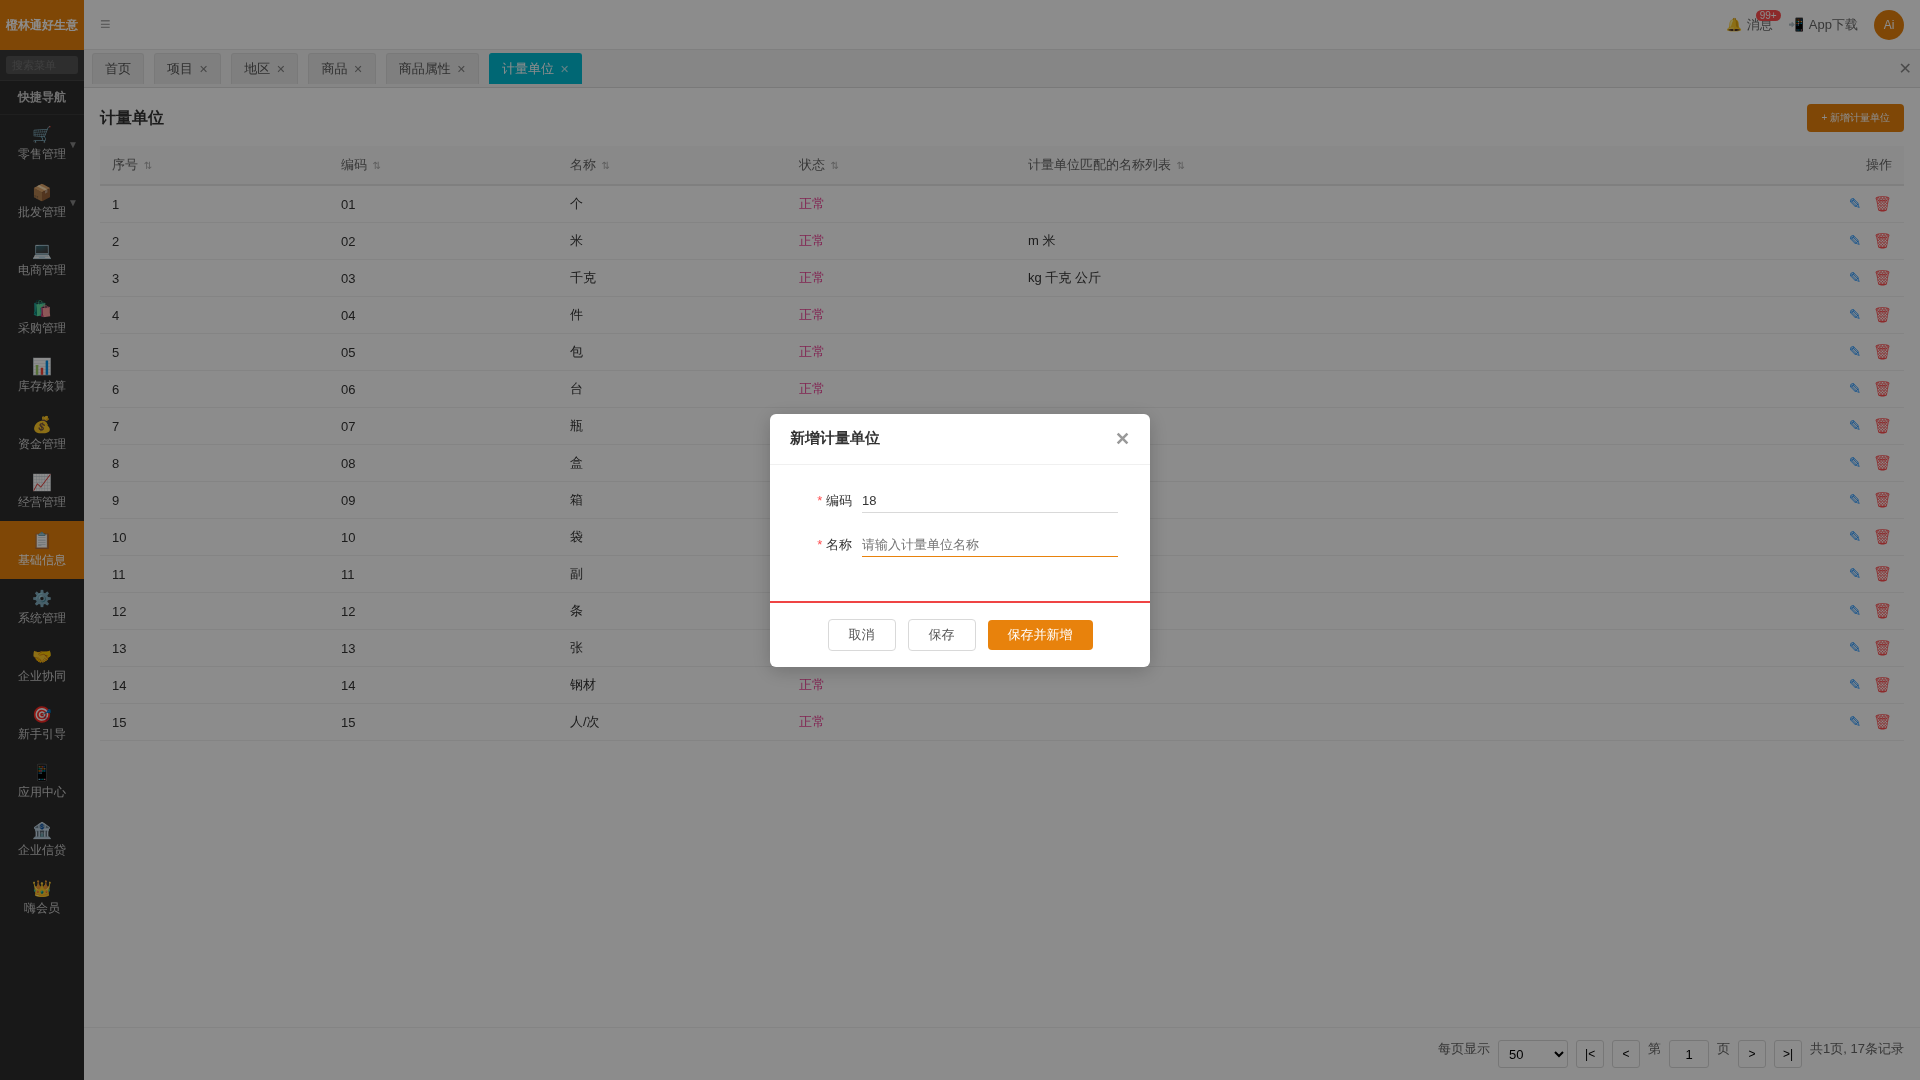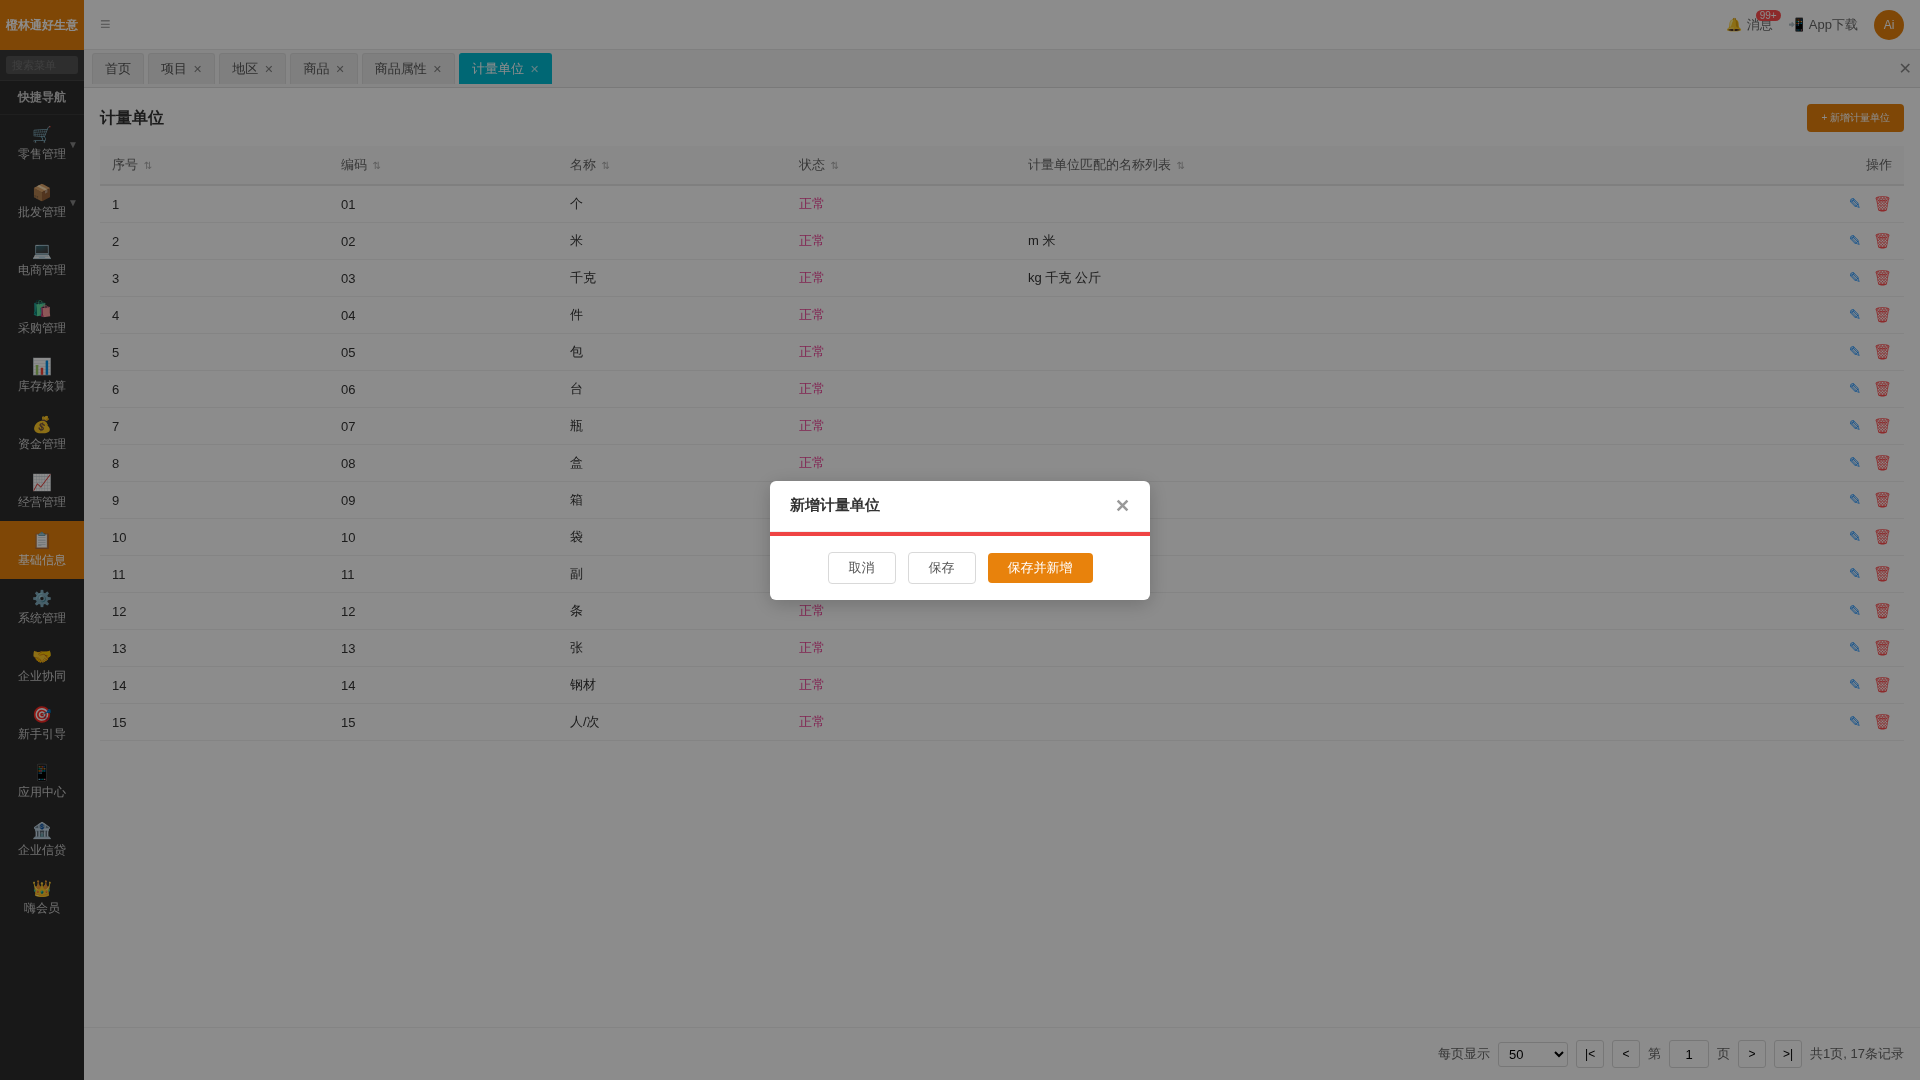--- a/index.html
+++ b/index.html
@@ -129,21 +129,21 @@
 
     
     .tab-bar {
       background: #f5f5f5;
       border-bottom: 1px solid #ddd;
       display: flex;
       align-items: center;
       padding: 0 8px;
       height: 38px;
       flex-shrink: 0;
-      gap: 4px;
+      gap: 10px;
     }
     .tab-item {
       padding: 6px 12px;
       font-size: 13px;
       cursor: pointer;
       border-radius: 3px 3px 0 0;
       display: flex;
       align-items: center;
       gap: 6px;
       color: #555;
@@ -206,21 +206,20 @@
       border-bottom: 1px solid #f0f0f0;
       color: #333;
     }
     .status-normal { color: #ec4899; }
     .action-edit { color: #1890ff; cursor: pointer; margin-right: 8px; font-size: 15px; }
     .action-delete { color: #ff4d4f; cursor: pointer; font-size: 15px; }
 
     
     .pagination {
       display: flex;
-      align-items: center;
       justify-content: flex-end;
       padding: 12px 16px;
       border-top: 1px solid #f0f0f0;
       gap: 8px;
       font-size: 13px;
       color: #666;
       background: #fff;
       flex-shrink: 0;
     }
     .pagination-btn {
@@ -305,21 +304,21 @@
       outline: none;
       color: #333;
     }
     .form-input.active-border { border-bottom-color: #e8820c; }
     .modal-footer {
       padding: 16px 26px;
       display: flex;
       align-items: center;
       justify-content: center;
       gap: 12px;
-      border-top: 4px solid #ef4444;
+      border-top: 2px solid #ef4444;
     }
     .btn-cancel {
       padding: 6px 20px;
       border: 1px solid #d9d9d9;
       background: white;
       color: #555;
       border-radius: 4px;
       cursor: pointer;
       font-size: 13px;
     }
@@ -673,19 +672,35 @@
     <span>共1页, 17条记录</span>
   </div>
 </div>
 
 <div class="overlay">
   <div class="modal">
     <div class="modal-header">
       <span>新增计量单位</span>
       <span class="modal-close">✕</span>
     </div>
+    <div class="modal-body">
+      <div class="form-row">
+        <div class="form-label">
+          <span style="color:#ff4d4f;">*</span>
+          <span>编码</span>
+        </div>
+        <input type="text" class="form-input" value="18" style="border-bottom: 1px solid rgb(217, 217, 217);">
+      </div>
+      <div class="form-row">
+        <div class="form-label">
+          <span style="color:#ff4d4f;">*</span>
+          <span>名称</span>
+        </div>
+        <input type="text" class="form-input active-border" placeholder="请输入计量单位名称" style="">
+      </div>
+    </div>
     <div class="modal-footer">
       <button class="btn-cancel">取消</button>
       <button class="btn-save">保存</button>
       <button class="btn-save-new">保存并新增</button>
     </div>
   </div>
 </div>
 
 </body></html>

